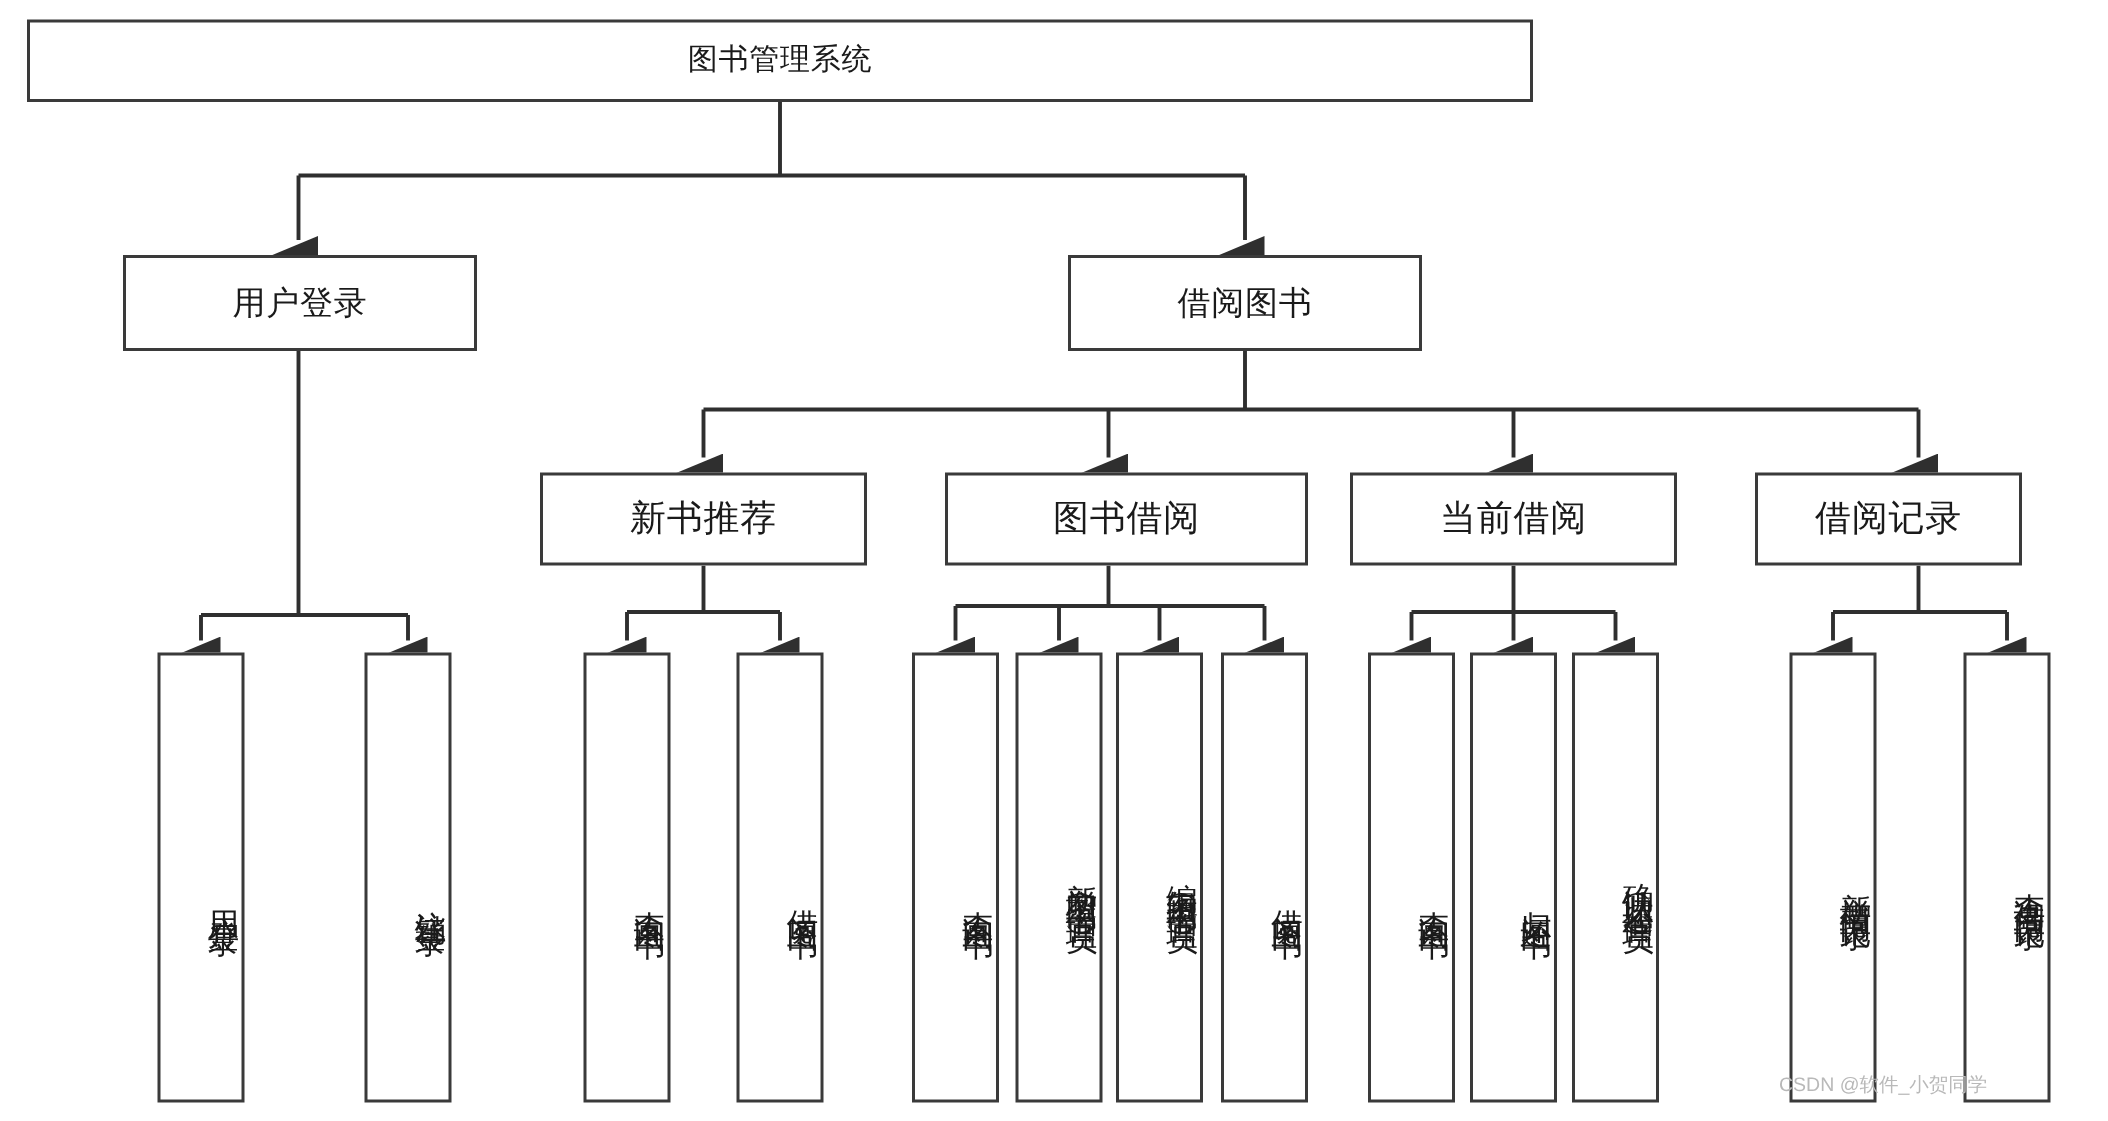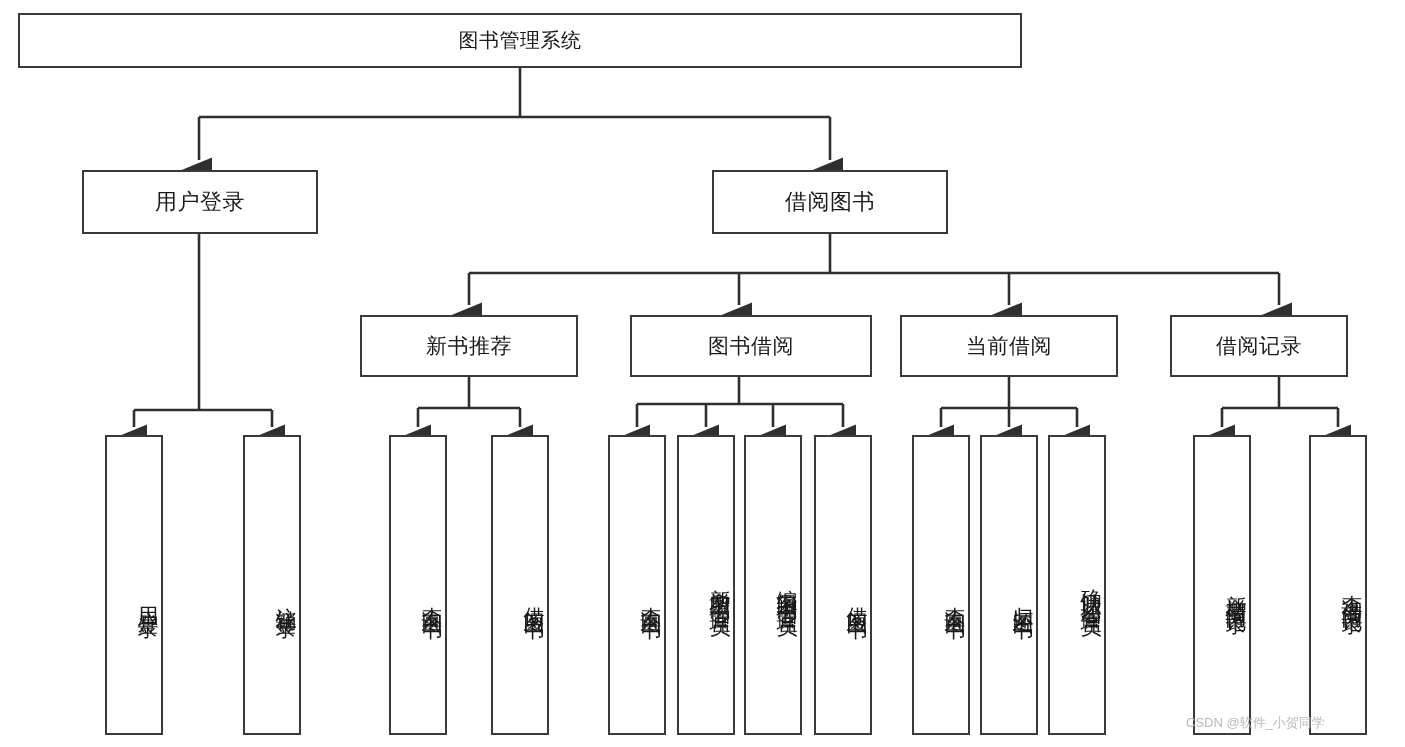--- a/index.html
+++ b/index.html
@@ -38,21 +38,21 @@
     line-height: 1.25;
     z-index: 2;
   }
   .node.root {
     font-size: 20px;
   }
   .node.level2 {
     font-size: 22px;
   }
   .node.level3 {
-    font-size: 21px;
+    font-size: 24px;
   }
   .node.leaf {
     font-size: 21px;
     writing-mode: vertical-rl;
     text-orientation: upright;
     padding-top: 26px;
     align-items: flex-start;
     justify-content: center;
     letter-spacing: 4px;
   }

